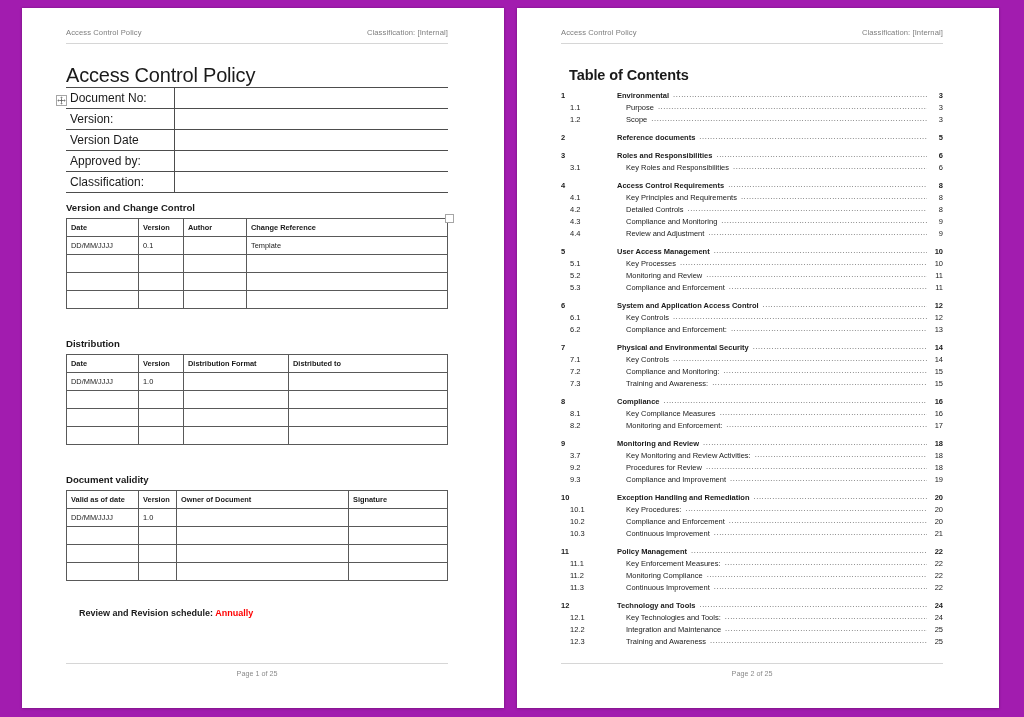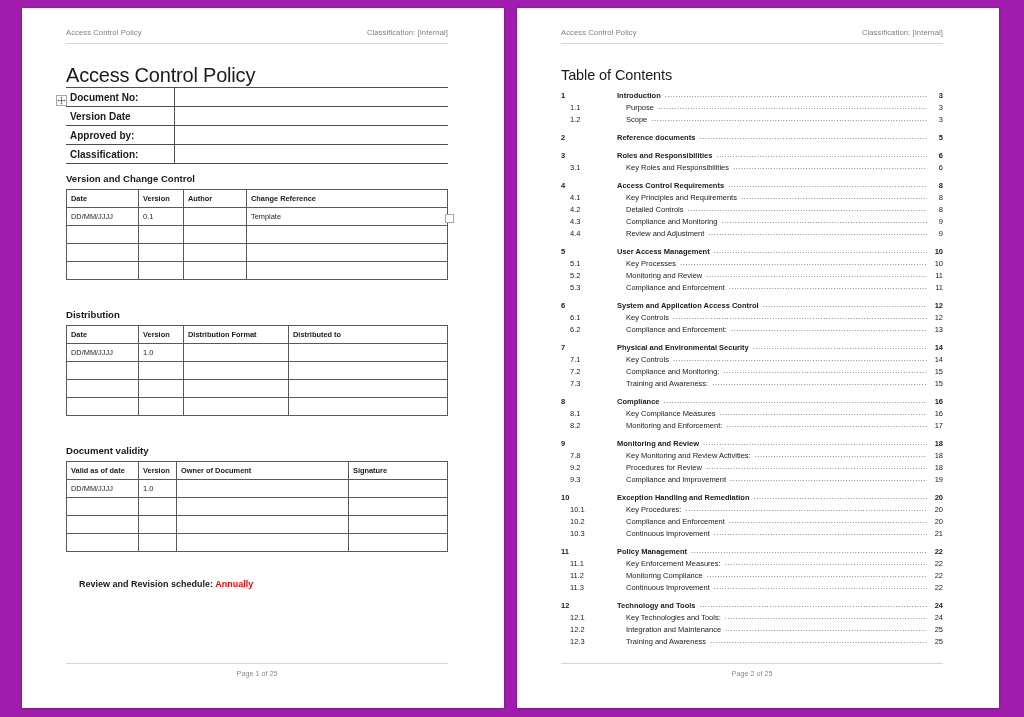--- a/index.html
+++ b/index.html
@@ -96,23 +96,22 @@
   }
   table.wtable th {
     font-weight: bold;
   }
 
   
   table.meta {
     border-collapse: collapse;
     width: 100%;
     table-layout: fixed;
-    font-size: 10px;
+    font-size: 12px;
     color: #1a1a1a;
-    font-weight: bold;
   }
   table.meta td {
     border: none;
     border-bottom: 1px solid #4d4d4d;
     padding: 3px 4px;
     height: 12px;
     vertical-align: middle;
     white-space: nowrap;
   }
   table.meta tr:first-child td { border-top: 1px solid #4d4d4d; }
@@ -151,23 +150,23 @@
     width: 9px;
     height: 9px;
     background: #ffffff;
     border: 1px solid #a6a6a6;
     box-sizing: border-box;
   }
 
   
   .toc-title {
     font-size: 14.5px;
-    font-weight: 400;
+    font-weight: 700;
     color: #1a1a1a;
-    margin: 23px 0 9px 0;
+    margin: 23px 0 9px 8px;
     letter-spacing: -0.1px;
   }
   .toc-list { }
   .toc-row {
     display: flex;
     align-items: baseline;
     font-size: 7.5px;
     color: #1a1a1a;
     line-height: 1.0;
     height: 12px;
@@ -217,20 +216,24 @@
 
       <h1 class="doc-title">Access Control Policy</h1>
 
       <table class="meta">
         <tbody>
           <tr>
             <td class="k">Document No:</td>
             <td class="v"></td>
           </tr>
           <tr>
+            <td class="k">Version:</td>
+            <td class="v"></td>
+          </tr>
+          <tr>
             <td class="k">Version Date</td>
             <td class="v"></td>
           </tr>
           <tr>
             <td class="k">Approved by:</td>
             <td class="v"></td>
           </tr>
           <tr>
             <td class="k">Classification:</td>
             <td class="v"></td>
@@ -406,21 +409,21 @@
       <div class="run-header">
         <span class="left">Access Control Policy</span>
         <span class="right">Classification: [Internal]</span>
       </div>
 
       <h1 class="toc-title">Table of Contents</h1>
 
       <div class="toc-list" id="toc-list">
           <div class="toc-row lvl1">
             <span class="toc-num">1</span>
-            <span class="toc-text">Introduction</span>
+            <span class="toc-text">Environmental</span>
             <span class="toc-dots">....................................................................................................................................................................................................................................................................</span>
             <span class="toc-page">3</span>
           </div>
           <div class="toc-row lvl2">
             <span class="toc-num">1.1</span>
             <span class="toc-text">Purpose</span>
             <span class="toc-dots">....................................................................................................................................................................................................................................................................</span>
             <span class="toc-page">3</span>
           </div>
           <div class="toc-row lvl2">
@@ -561,21 +564,21 @@
             <span class="toc-dots">....................................................................................................................................................................................................................................................................</span>
             <span class="toc-page">17</span>
           </div>
           <div class="toc-row lvl1">
             <span class="toc-num">9</span>
             <span class="toc-text">Monitoring and Review </span>
             <span class="toc-dots">....................................................................................................................................................................................................................................................................</span>
             <span class="toc-page">18</span>
           </div>
           <div class="toc-row lvl2">
-            <span class="toc-num">7.8</span>
+            <span class="toc-num">3.7</span>
             <span class="toc-text">Key Monitoring and Review Activities: </span>
             <span class="toc-dots">....................................................................................................................................................................................................................................................................</span>
             <span class="toc-page">18</span>
           </div>
           <div class="toc-row lvl2">
             <span class="toc-num">9.2</span>
             <span class="toc-text">Procedures for Review</span>
             <span class="toc-dots">....................................................................................................................................................................................................................................................................</span>
             <span class="toc-page">18</span>
           </div>

